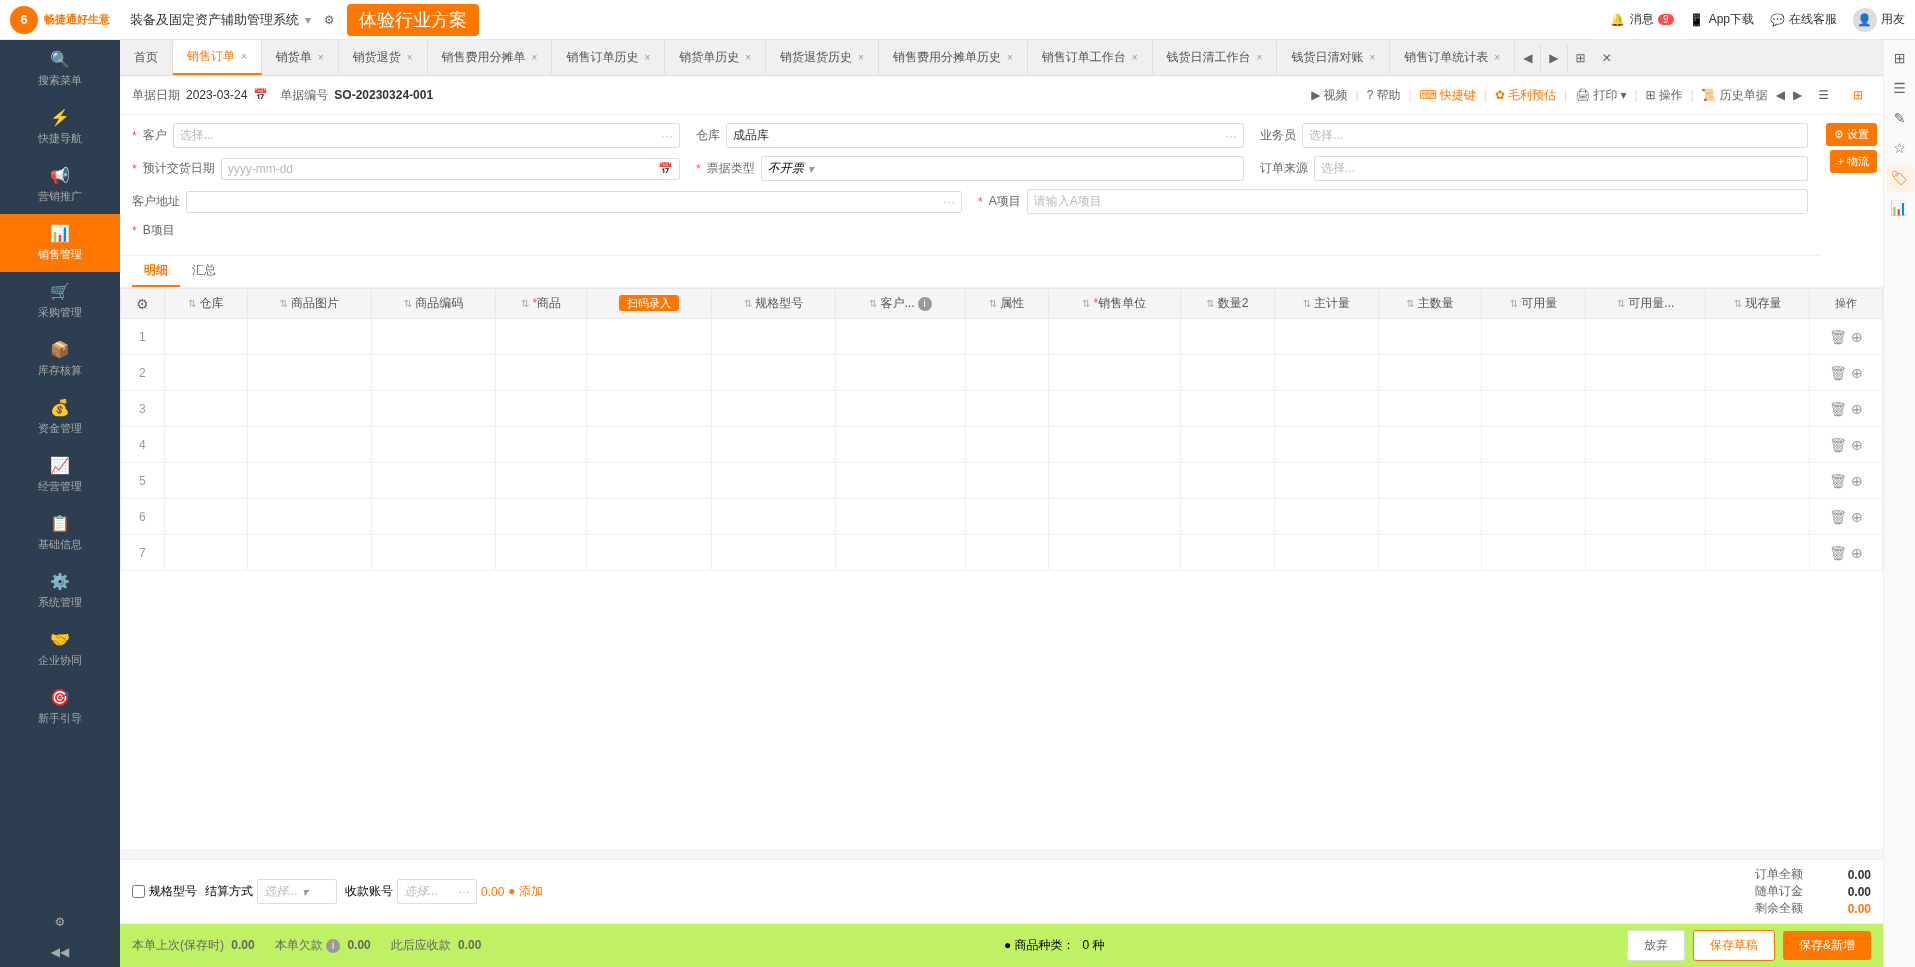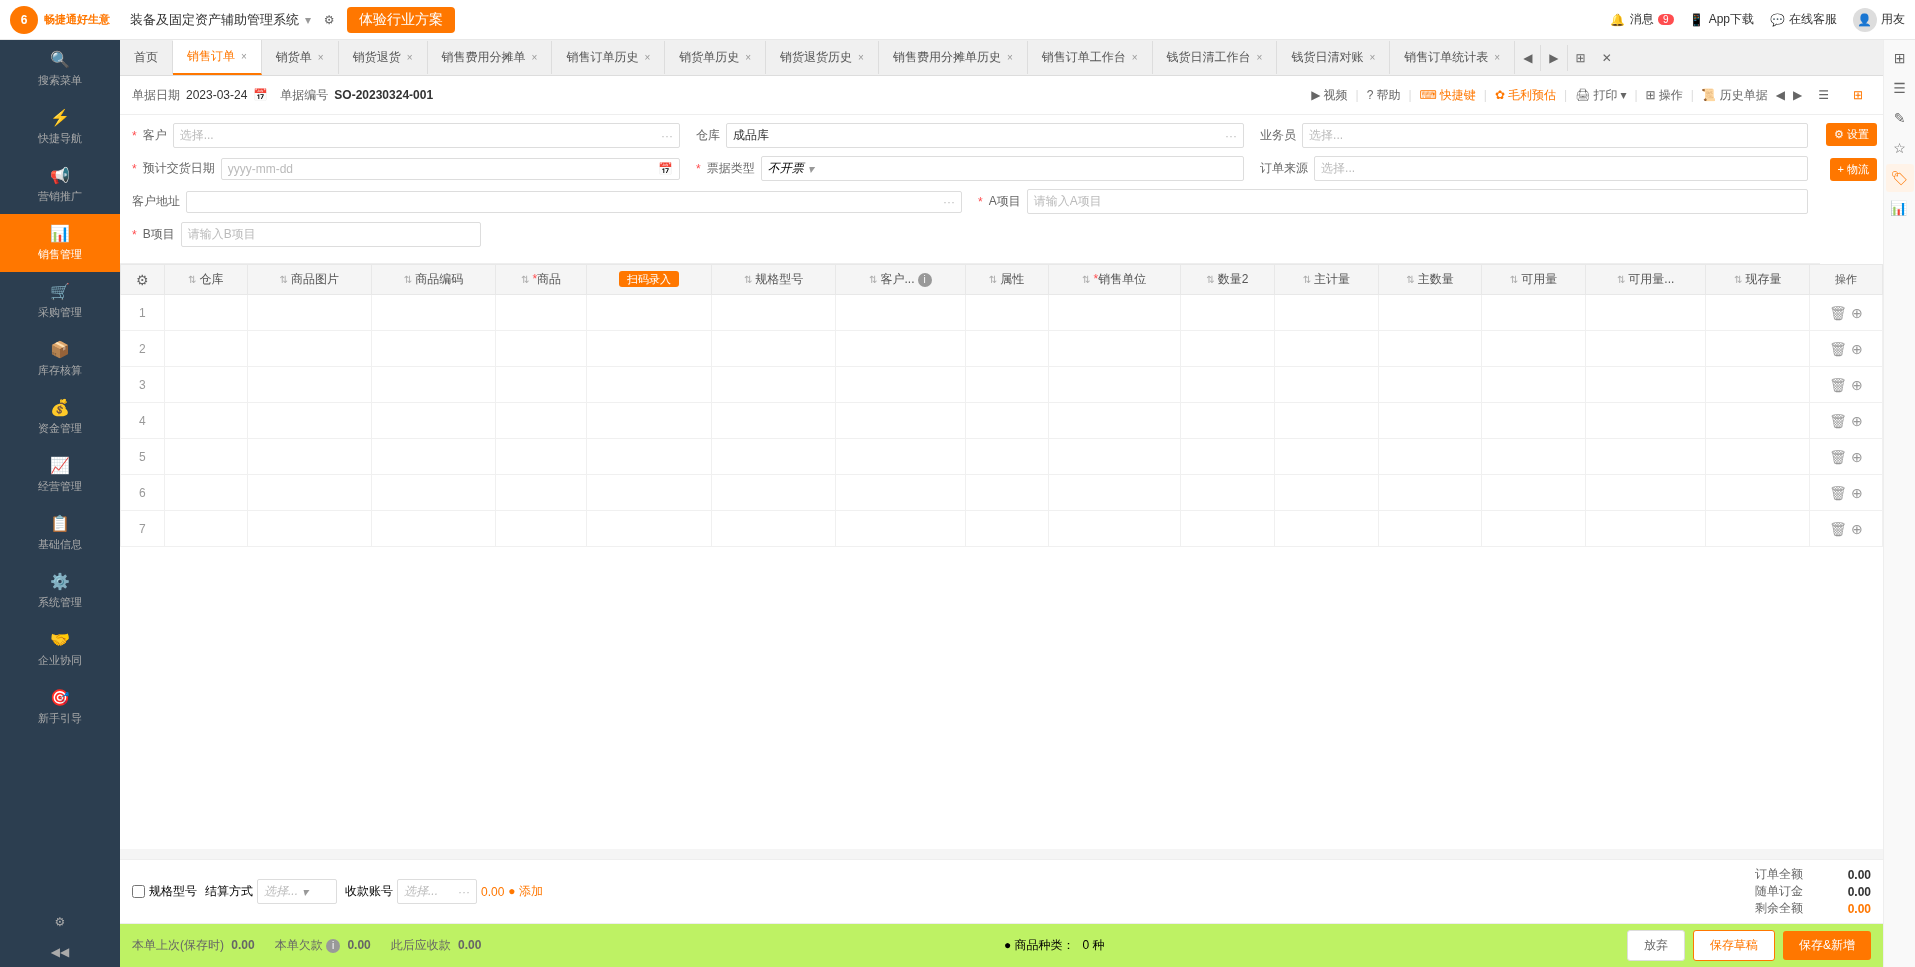--- a/index.html
+++ b/index.html
@@ -7,21 +7,21 @@
 
     
     .top-bar { height: 40px; background: #fff; display: flex; align-items: center; padding: 0 10px; border-bottom: 1px solid #e8e8e8; flex-shrink: 0; }
     .logo-area { display: flex; align-items: center; width: 120px; gap: 6px; }
     .logo-icon { width: 28px; height: 28px; background: #ff7700; border-radius: 50%; display: flex; align-items: center; justify-content: center; color: white; font-weight: bold; font-size: 13px; }
     .logo-text { font-size: 11px; color: #ff7700; line-height: 1.3; font-weight: bold; }
     .system-title { display: flex; align-items: center; gap: 6px; flex: 1; }
     .system-name { font-size: 13px; color: #333; }
     .system-arrow { color: #999; }
     .gear-btn { width: 24px; height: 24px; display: flex; align-items: center; justify-content: center; cursor: pointer; color: #666; }
-    .industry-btn { background: #ff7700; color: white; padding: 4px 12px; border-radius: 4px; cursor: pointer; font-size: 14px; }
+    .industry-btn { background: #ff7700; color: white; padding: 4px 12px; border-radius: 4px; cursor: pointer; font-size: 18px; }
     .top-right { display: flex; align-items: center; gap: 16px; margin-left: auto; }
     .top-right-item { display: flex; align-items: center; gap: 4px; color: #333; cursor: pointer; font-size: 12px; }
     .badge { background: #ff4d4f; color: white; border-radius: 10px; padding: 0 4px; font-size: 10px; min-width: 16px; text-align: center; }
     .avatar { width: 24px; height: 24px; background: #ddd; border-radius: 50%; display: flex; align-items: center; justify-content: center; color: #666; }
 
     
     .main-layout { display: flex; flex: 1; overflow: hidden; }
 
     
     .sidebar { width: 120px; background: #2c3e50; display: flex; flex-direction: column; flex-shrink: 0; }
@@ -396,32 +396,33 @@
               <div class="form-input" style="flex:1;">
                 <span class="form-input-placeholder">请输入A项目</span>
               </div>
             </div>
           </div>
 
           <div class="form-row">
             <div class="form-field" style="flex:2;">
               <span class="required">*</span>
               <span class="form-field-label">B项目</span>
-              <div class="form-input" style="flex:1; max-width:300px;">
-                <span class="form-input-placeholder">请输入B项目</span>
-              </div>
-            </div>
-          </div>
-        </div>
-        <div style="display:flex; flex-direction:column; gap:12px; padding:8px 6px; align-items:flex-end;">
+            </div>
+          </div>
+        </div>
+        <div style="display:flex; flex-direction:column; gap:4px; padding:8px 6px; align-items:flex-end;">
           <button class="right-btn">⚙ 设置</button>
           <button class="right-btn">+ 物流</button>
         </div>
       </div>
 
+      <div class="detail-tabs">
+        <div class="detail-tab active">明细</div>
+        <div class="detail-tab">汇总</div>
+      </div>
 
       <div class="table-wrapper">
         <table class="data-table">
           <thead>
             <tr>
               <th><span class="gear-icon-small">⚙</span></th>
               <th><span class="th-sort">⇅</span> <span>仓库</span></th>
               <th><span class="th-sort">⇅</span> <span>商品图片</span></th>
               <th><span class="th-sort">⇅</span> <span>商品编码</span></th>
               <th><span class="th-sort">⇅</span> <span class="required">*</span><span>商品</span></th>

